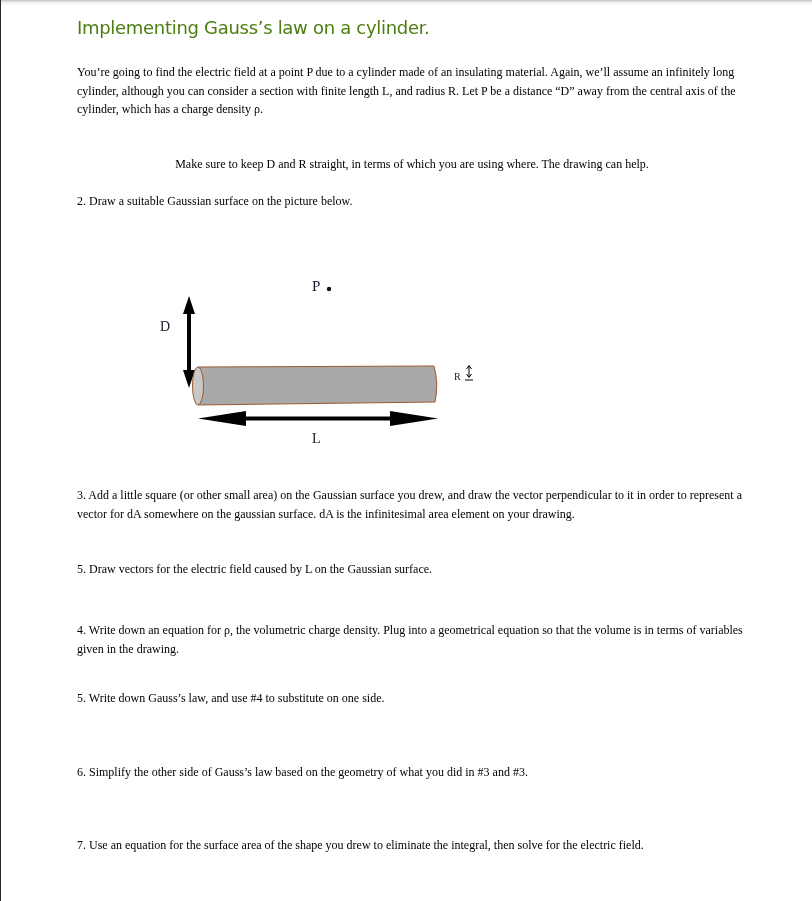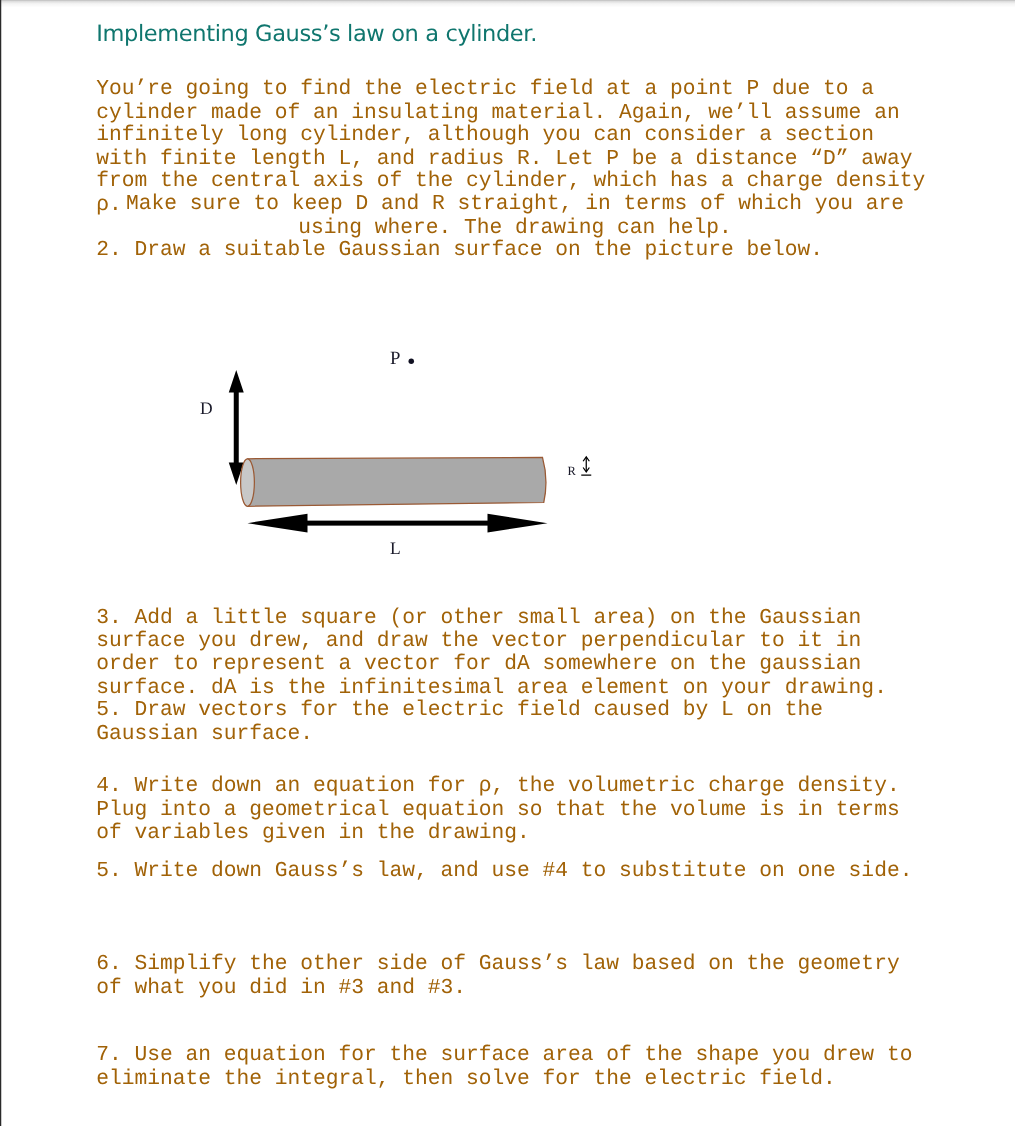--- a/index.html
+++ b/index.html
@@ -24,32 +24,32 @@
       left: 0; top: 0;
       width: 1px; height: 901px;
       background: #2a2a2a;
     }
     .title {
       position: absolute;
       left: 77px;
       top: 17px;
       font-family: "DejaVu Sans", sans-serif;
       font-size: 18px;
-      color: #0f766e;
+      color: #4d7c0f;
       letter-spacing: -0.3px;
       white-space: nowrap;
     }
     .para {
       position: absolute;
       left: 77px;
       width: 670px;
-      font-family: Liberation Mono, monospace;
-      font-size: 17px;
+      font-family: Liberation Serif, serif;
+      font-size: 12px;
       line-height: 18.5px;
-      color: #a16207;
+      color: #000000;
     }
     .diagram {
       position: absolute;
       left: 140px;
       top: 270px;
       width: 360px;
       height: 190px;
     }
     .diagram svg {
       display: block;

